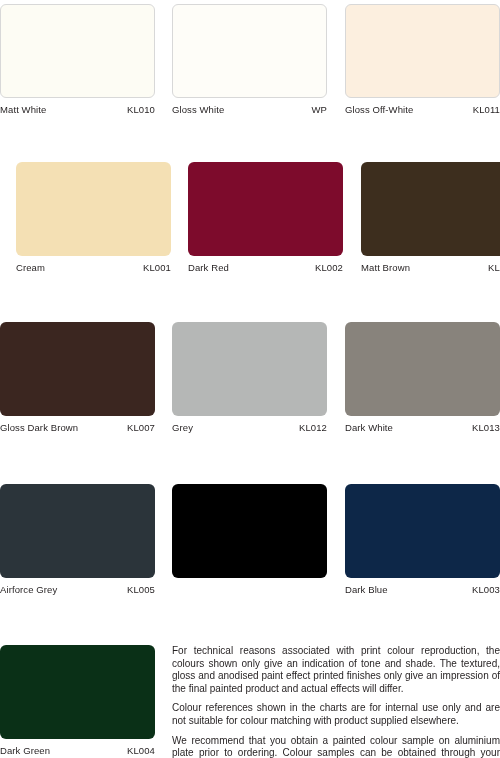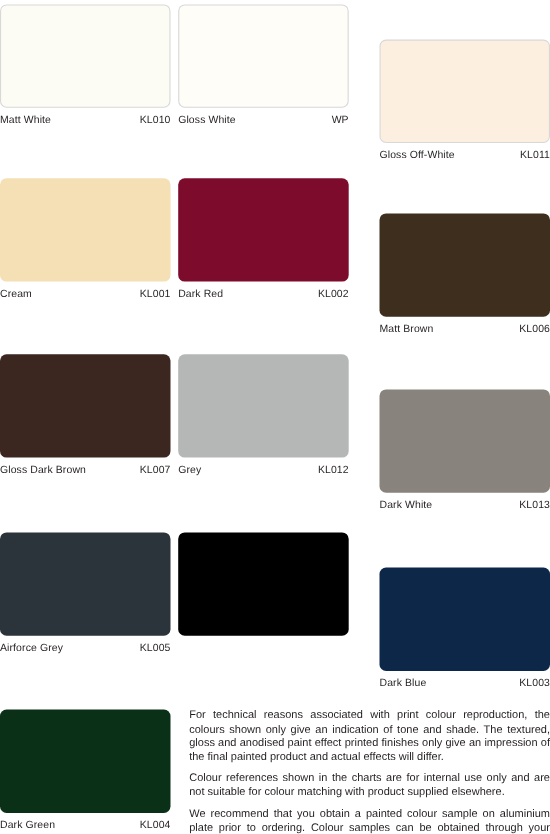--- a/index.html
+++ b/index.html
@@ -20,24 +20,24 @@
     left: 0;
     top: 0;
     width: 448px;
     height: 758px;
   }
   .swatch-cell {
     position: absolute;
     width: 155px;
   }
   .swatch-cell.col-0 { left: 0px; }
-  .swatch-cell.col-1 { left: 162px; }
-  .swatch-cell.col-2 { left: 345px; margin-top: 32px; }
+  .swatch-cell.col-1 { left: 172px; }
+  .swatch-cell.col-2 { left: 345px; }
   .swatch-cell.row-0 { top: 4px; }
-  .swatch-cell.row-1 { top: 162px; }
+  .swatch-cell.row-1 { top: 162px; padding-left: 16px; }
   .swatch-cell.row-2 { top: 322px; }
   .swatch-cell.row-3 { top: 484px; }
   .swatch-cell.row-4 { top: 645px; }
 
   .swatch-chip {
     width: 155px;
     height: 94px;
     border-radius: 6px;
     box-sizing: border-box;
   }

